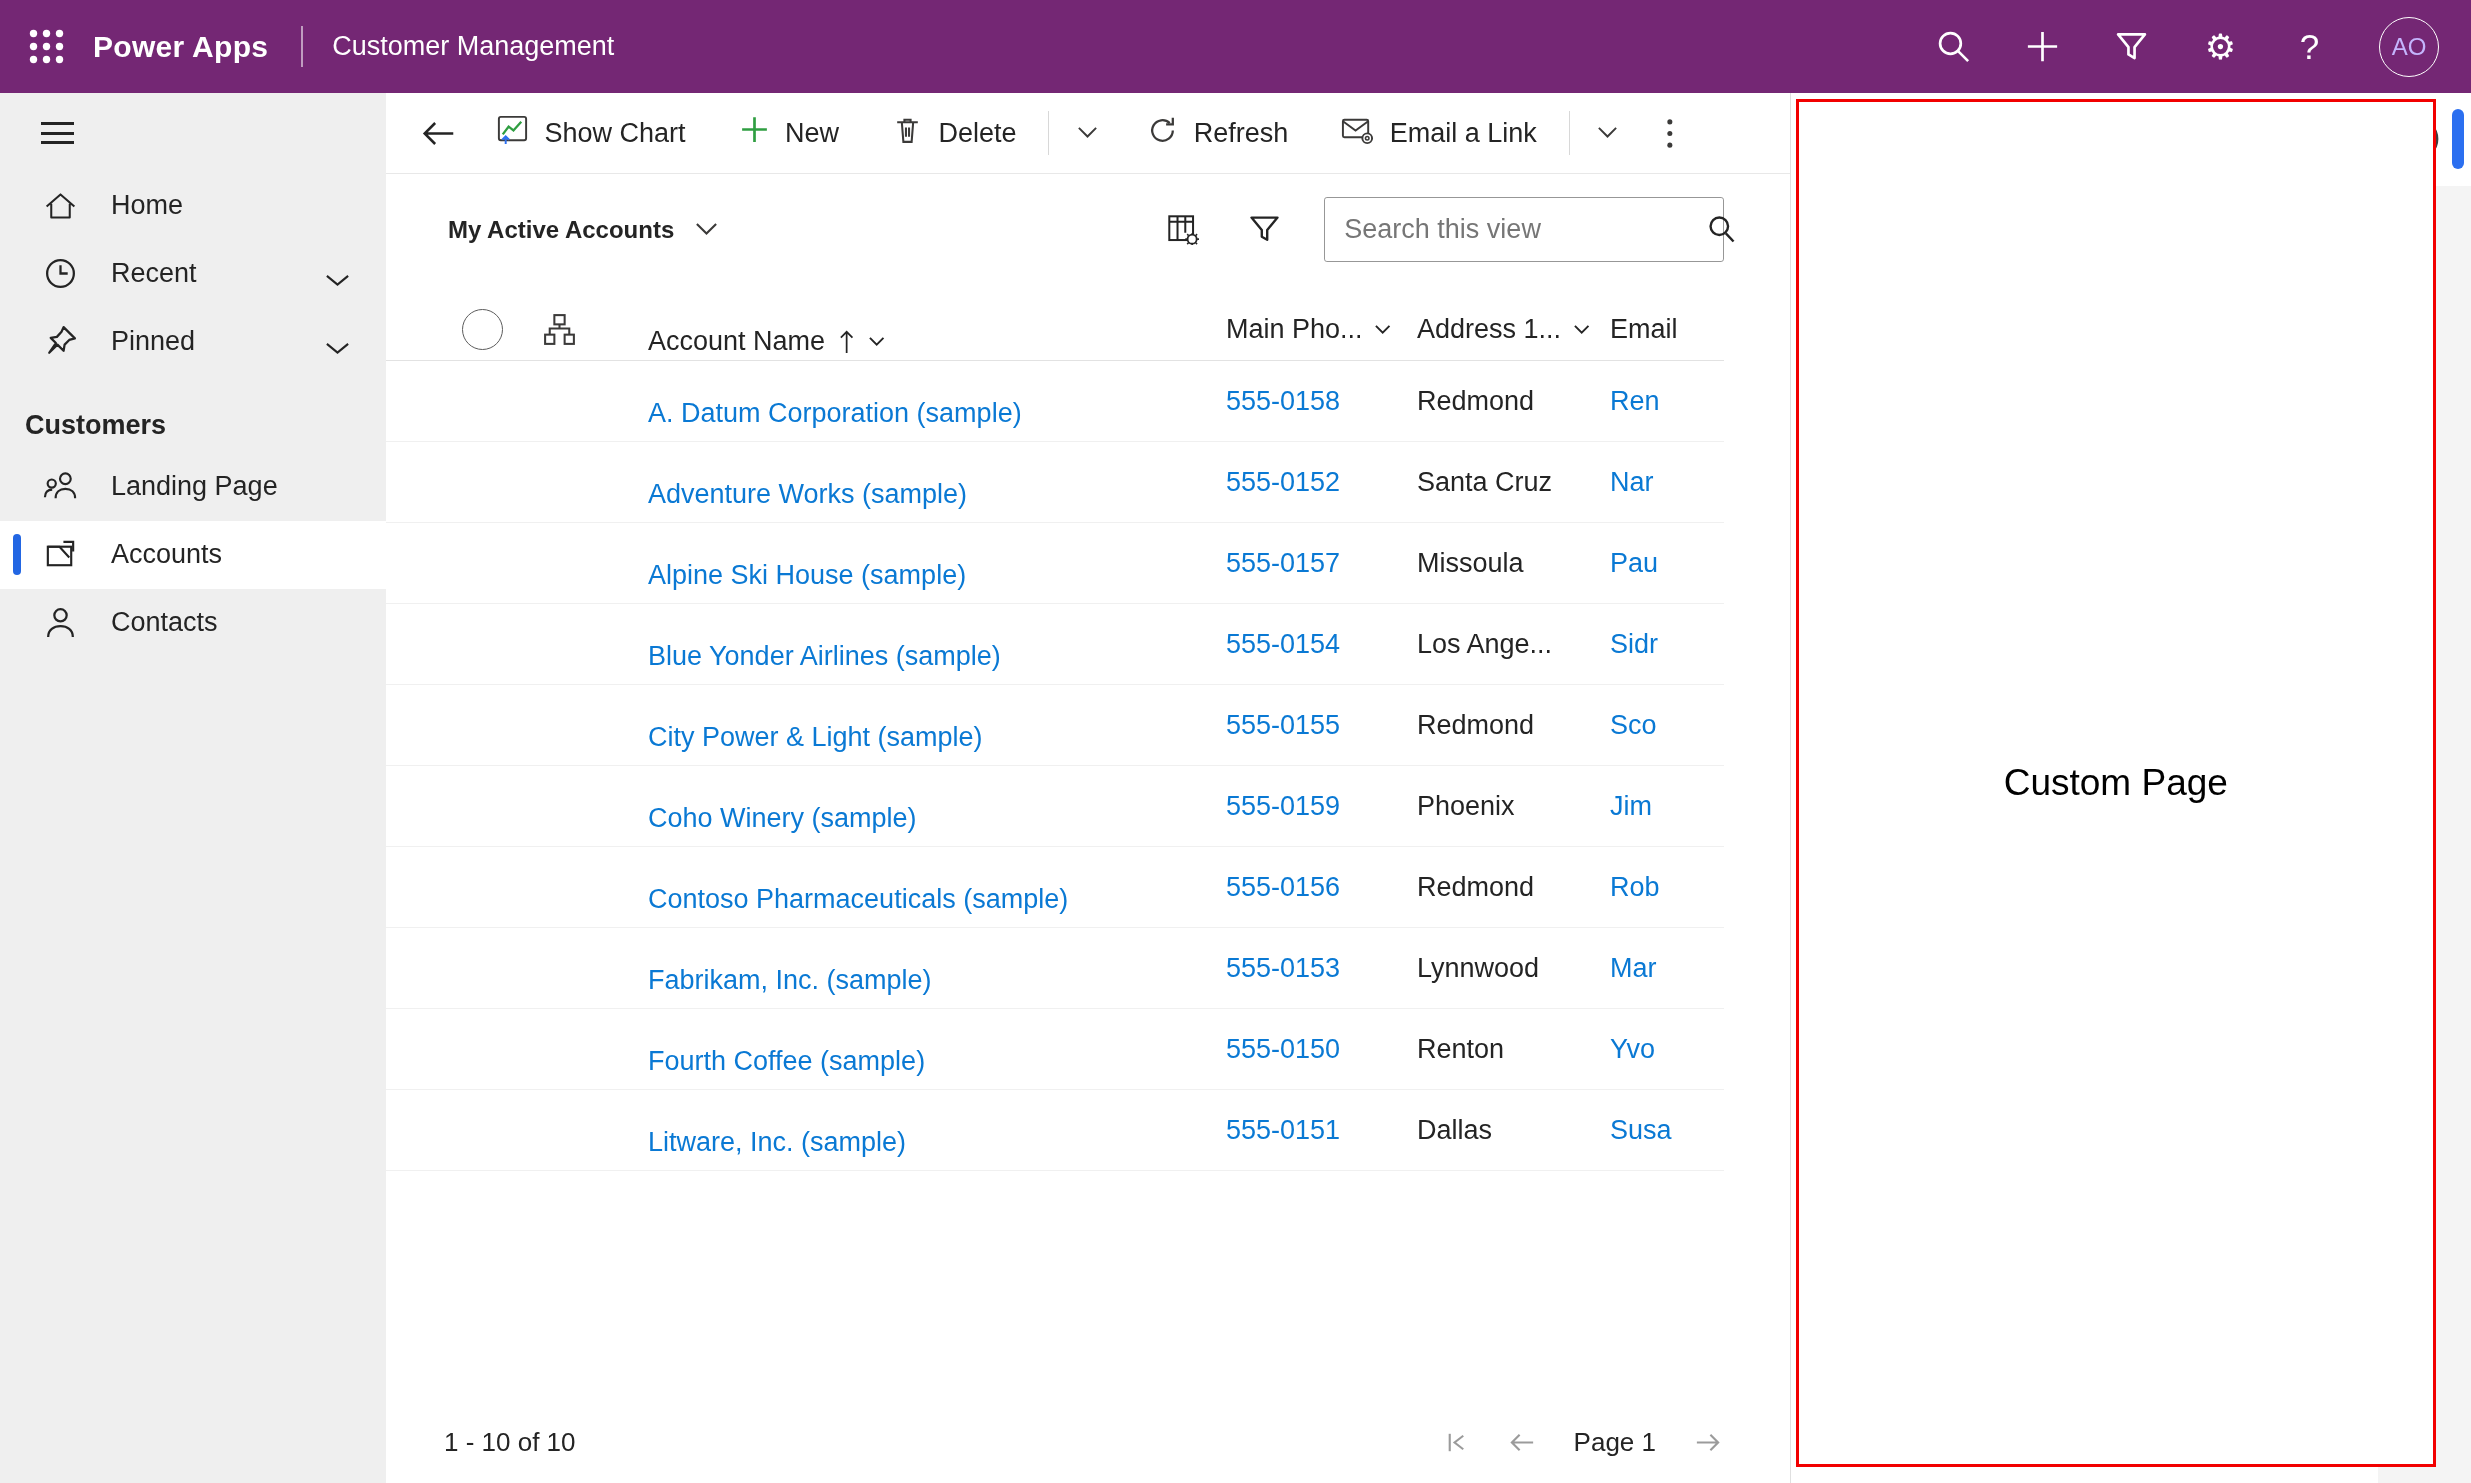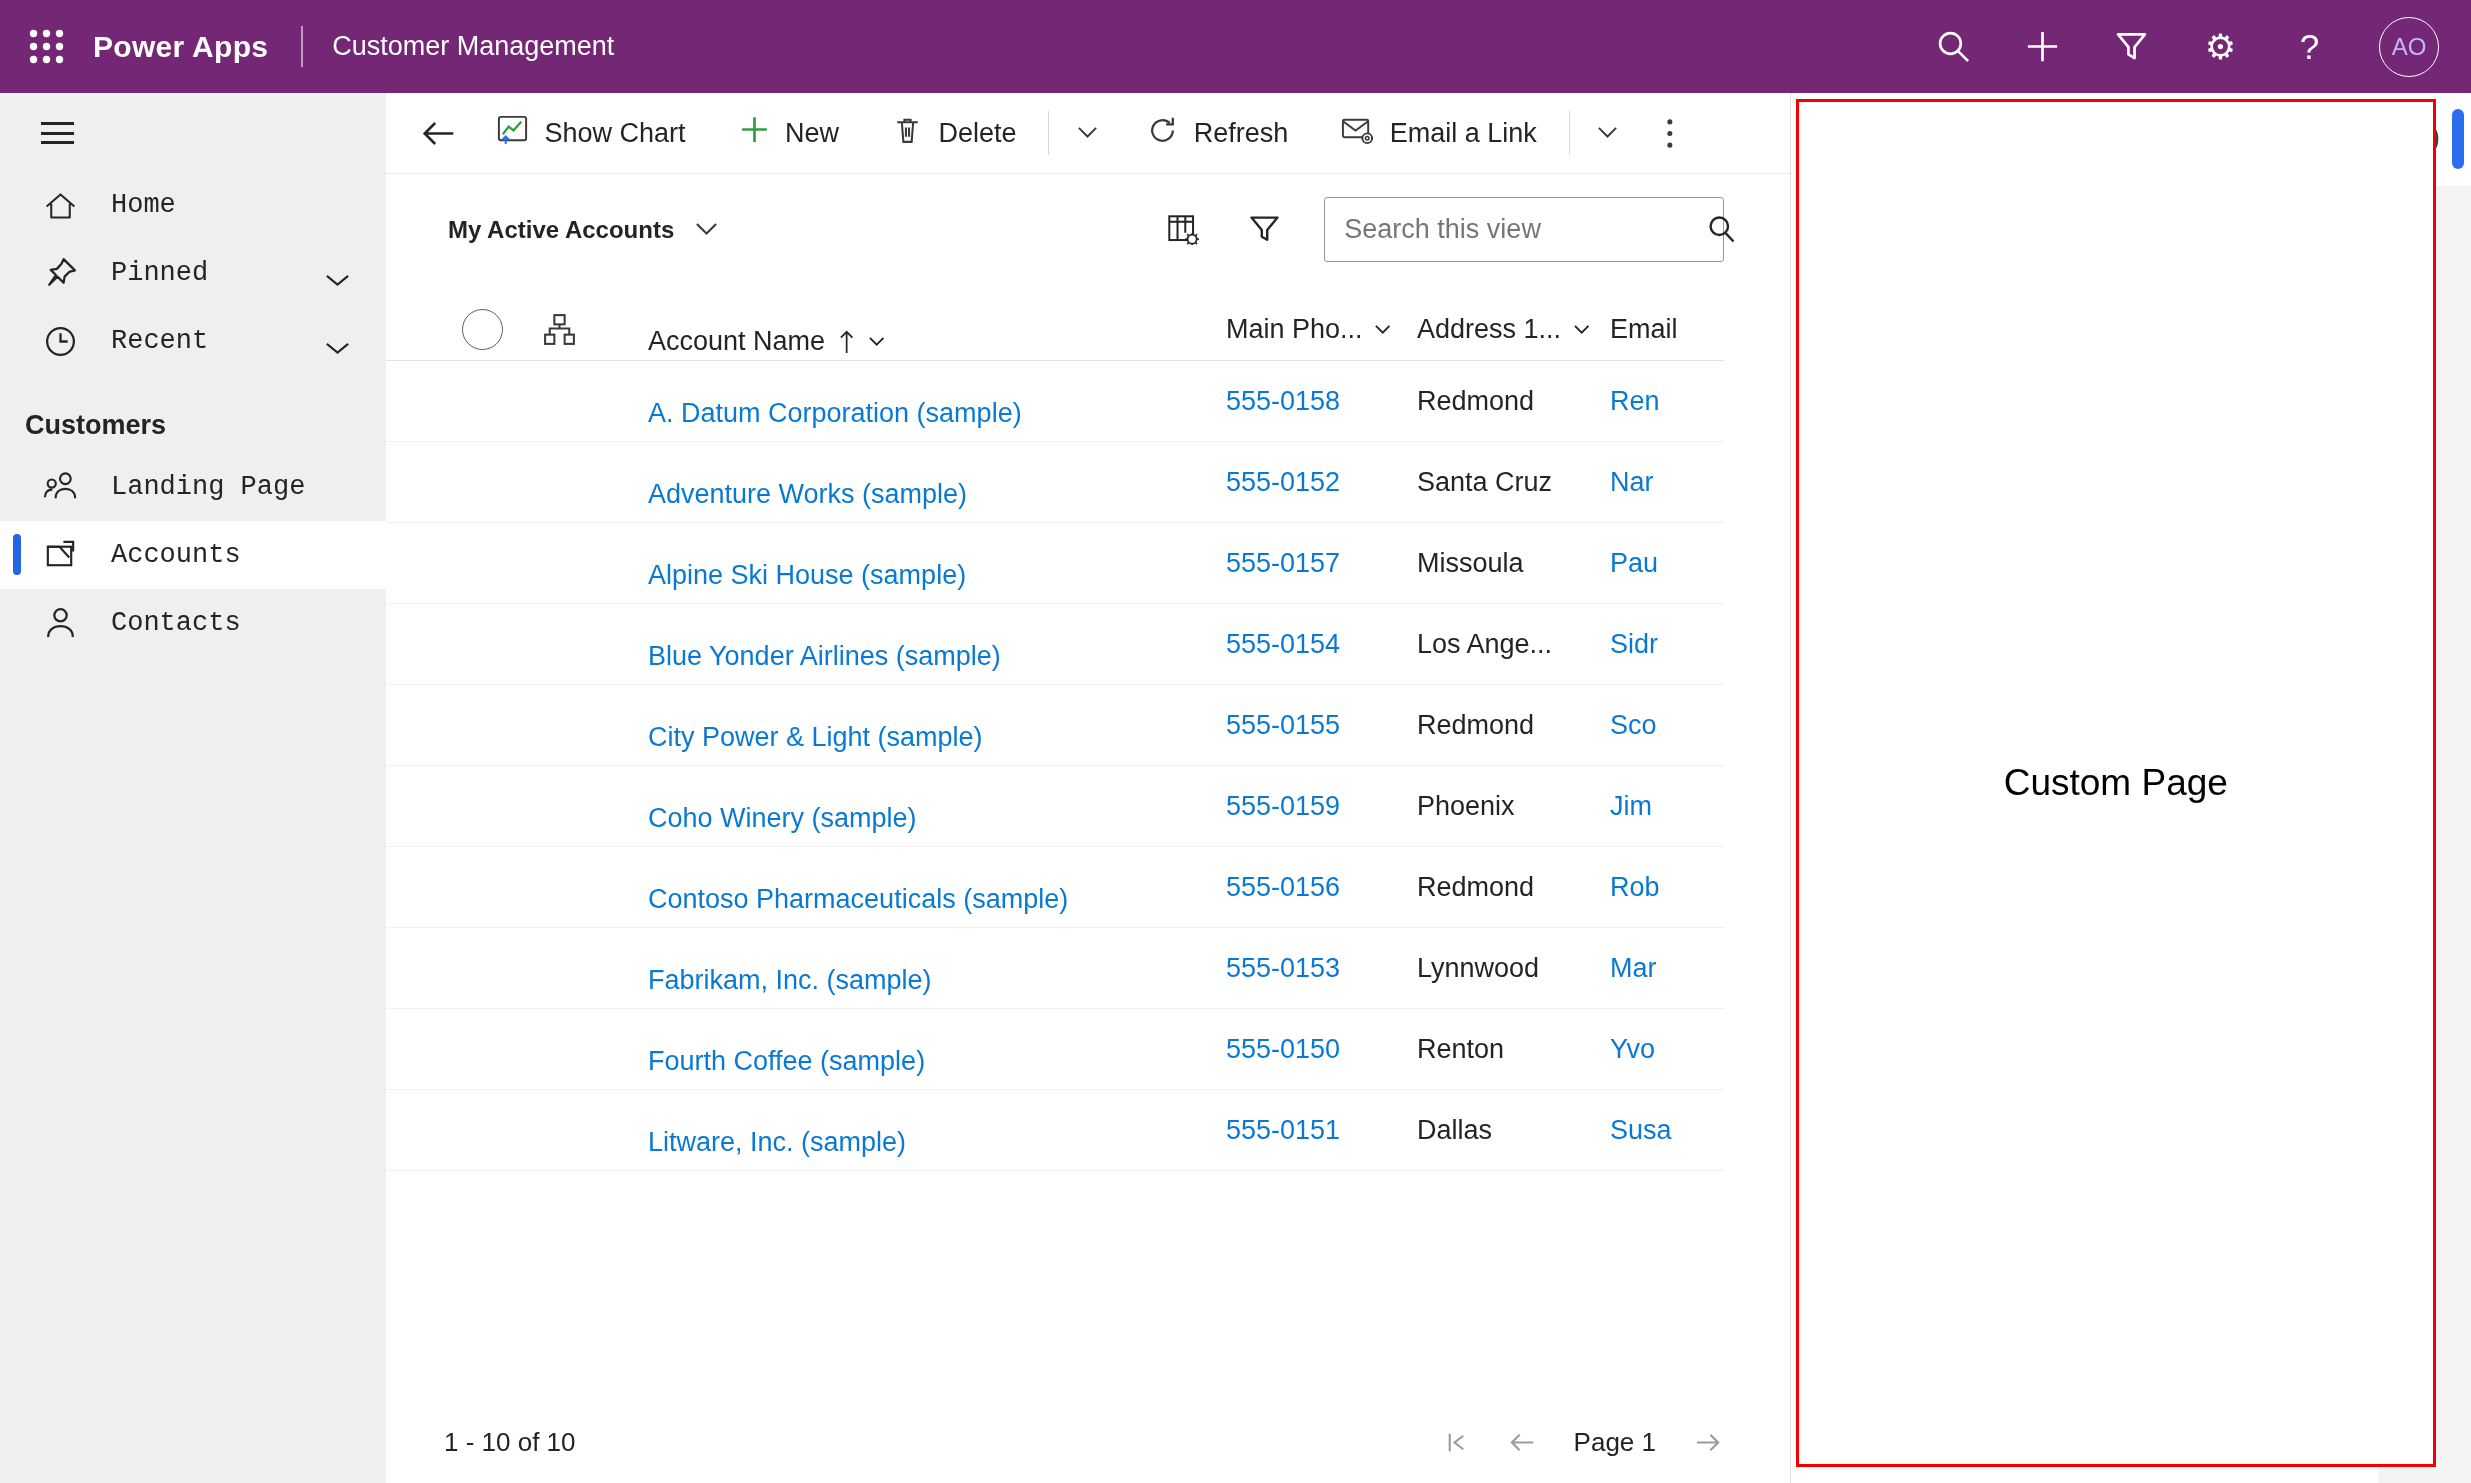--- a/index.html
+++ b/index.html
@@ -20,21 +20,21 @@
 
   
   .body-wrap { display:flex; height:1390px; }
 
   
   .sidebar { width:386px; background:#efefef; flex:0 0 386px; position:relative; }
   .hamburger { margin:29px 0 27px 41px; width:33px; cursor:pointer; }
   .hamburger i { display:block; height:2.9px; background:#242424; margin-bottom:6.8px; }
   .nav-item { height:68px; display:flex; align-items:center; position:relative; cursor:pointer; font-size:27px; }
   .nav-item .nicon { width:39px; margin-left:41px; display:flex; justify-content:center; }
-  .nav-item .nlabel { margin-left:31px;font-family:Liberation Mono, monospace; }
+  .nav-item .nlabel { margin-left:31px; }
   .nav-item .nchev { position:absolute; right:35px; top:26px; }
   .nav-item.selected { background:#fff; }
   .sel-pill { position:absolute; left:12.6px; top:13.5px; width:8.7px; height:41px; border-radius:4.8px; background:#2266e3; }
   .group-label { font-size:27px; font-weight:700; margin:35px 0 11.6px 25px; }
 
   
   .main { flex:1; position:relative; background:#fff; }
 
   .cmdbar { height:81px; display:flex; align-items:center; border-bottom:1px solid #e8e8e8; padding-left:21px; }
   .cmd-back { width:62px; height:62px; display:flex; align-items:center; justify-content:center; cursor:pointer; }
@@ -157,39 +157,39 @@
         <svg width="37" height="37" viewBox="0 0 40 40">
             <path d="M5 21 20 8l15 13M10 18v15h20V18" fill="none" stroke="#242424" stroke-width="2.2" stroke-linejoin="round"></path>
           </svg>
       </span>
       <span class="nlabel">Home</span>
     </div>
 
     <div class="nav-item">
       <span class="nicon">
         <svg width="37" height="37" viewBox="0 0 36 36">
-            <path d="M21 4l11 11-5.5 1.5L22 21l-1 6-6-6-8 8 6.5-9.5-5-5 6-1 4.5-5z" fill="none" stroke="#242424" stroke-width="2.2" stroke-linejoin="round"></path>
-          </svg>
-      </span>
-      <span class="nlabel">Pinned</span>
+            <circle cx="18" cy="18" r="13" fill="none" stroke="#242424" stroke-width="2.2"></circle>
+            <path d="M18 10v8h7" fill="none" stroke="#242424" stroke-width="2.2"></path>
+          </svg>
+      </span>
+      <span class="nlabel">Recent</span>
       <span class="nchev">
         <svg width="27" height="17.4" viewBox="0 0 28 18">
             <path d="M3 4l11 9L25 4" fill="none" stroke="#242424" stroke-width="2.2"></path>
           </svg>
       </span>
     </div>
 
     <div class="nav-item">
       <span class="nicon">
         <svg width="37" height="37" viewBox="0 0 36 36">
-            <circle cx="18" cy="18" r="13" fill="none" stroke="#242424" stroke-width="2.2"></circle>
-            <path d="M18 10v8h7" fill="none" stroke="#242424" stroke-width="2.2"></path>
-          </svg>
-      </span>
-      <span class="nlabel">Recent</span>
+            <path d="M21 4l11 11-5.5 1.5L22 21l-1 6-6-6-8 8 6.5-9.5-5-5 6-1 4.5-5z" fill="none" stroke="#242424" stroke-width="2.2" stroke-linejoin="round"></path>
+          </svg>
+      </span>
+      <span class="nlabel">Pinned</span>
       <span class="nchev">
         <svg width="27" height="17.4" viewBox="0 0 28 18">
             <path d="M3 4l11 9L25 4" fill="none" stroke="#242424" stroke-width="2.2"></path>
           </svg>
       </span>
     </div>
 
     <div class="group-label">Customers</div>
 
     <div class="nav-item">

